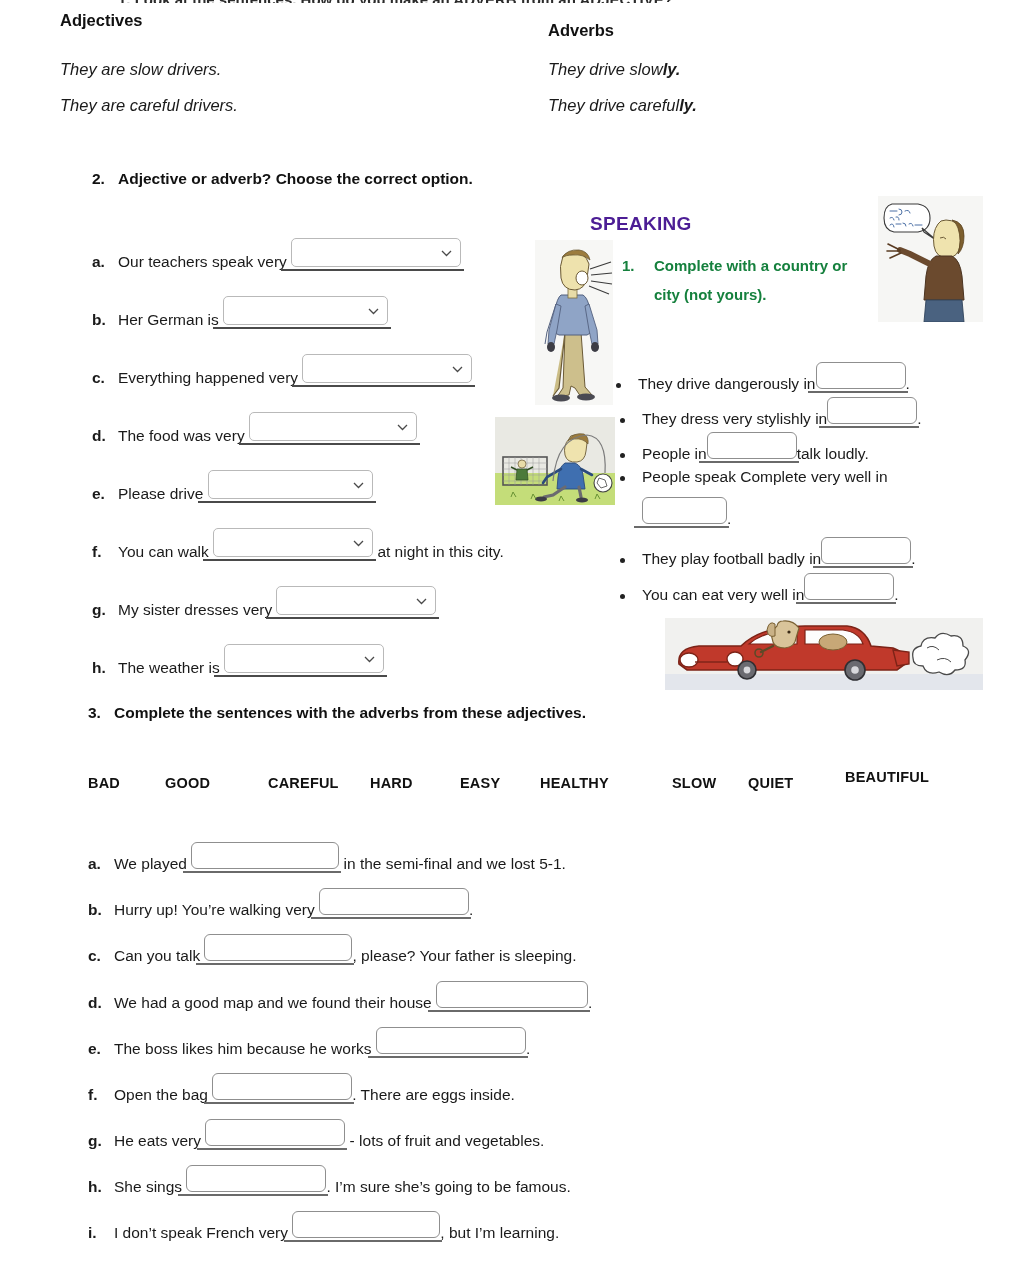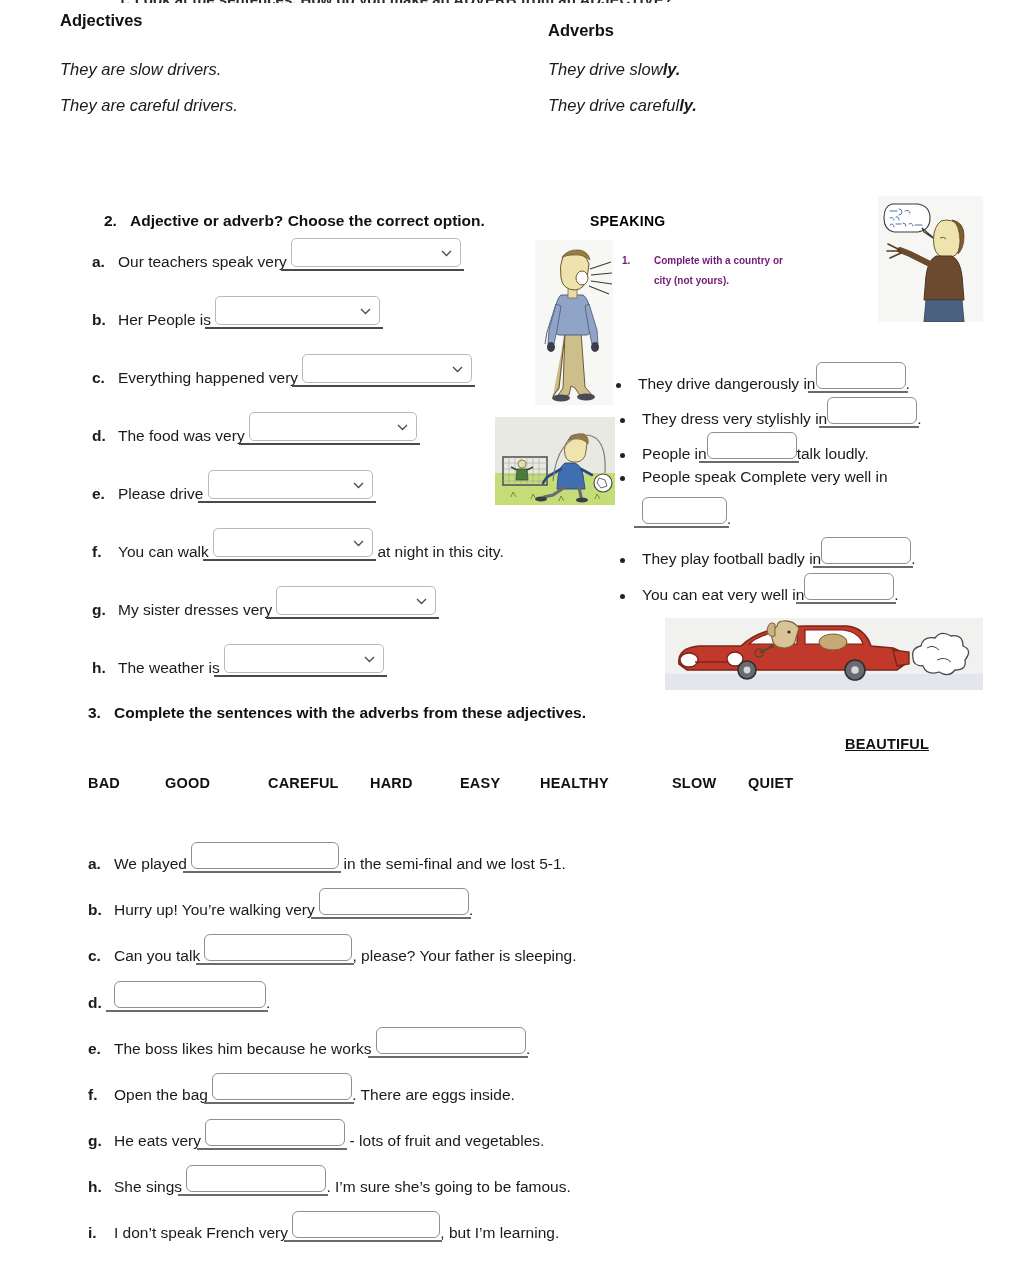--- a/index.html
+++ b/index.html
@@ -88,25 +88,25 @@
     background: #fff;
     display: block;
   }
   .inwrap .underline {
     left: -8px; right: -2px; bottom: -4px;
     height: 2px; background: #6a6a6a;
   }
 
   
   .speaking-title {
-    font-size: 14px; font-weight: bold; color: #000000;
+    font-size: 19px; font-weight: bold; color: #4c1d95;
     letter-spacing: .3px;
   }
   .speaking-q {
-    font-size: 10px; font-weight: bold; color: #701a75;
+    font-size: 15px; font-weight: bold; color: #15803d;
     line-height: 1.95;
   }
   .bullet-row {
     font-size: 15.5px; color: #1a1a1a;
     display: flex; align-items: baseline;
     white-space: nowrap;
   }
   .dot {
     flex: none;
     width: 22px;
@@ -142,21 +142,21 @@
 
 <div class="abs colhead" style="left:60px; top:11px;">Adjectives</div>
 <div class="abs colhead" style="left:548px; top:21px;">Adverbs</div>
 
 <div class="abs colrow" style="left:60px; top:60px;">They are slow drivers.</div>
 <div class="abs colrow" style="left:548px; top:60px;"><span>They drive slow</span><b>ly.</b></div>
 
 <div class="abs colrow" style="left:60px; top:96px;">They are careful drivers.</div>
 <div class="abs colrow" style="left:548px; top:96px;"><span>They drive careful</span><b>ly.</b></div>
 
-<div class="abs ex-head" style="left:104px; top:170px;margin-top:42px;">
+<div class="abs ex-head" style="left:92px; top:170px;">
   <span class="ex-num">2.</span><span>Adjective or adverb? Choose the correct option.</span>
 </div>
 
 <div class="abs item" style="left:92px; top:238px;">
   <span class="ltr">a.</span>
   <span class="txt">Our teachers speak very </span>
   <span class="ddwrap" style="width:170px;">
     <span class="ddbox">
       <span class="chev">
         <svg width="11" height="7" viewBox="0 0 11 7">
@@ -164,21 +164,21 @@
           </svg>
       </span>
     </span>
     <span class="underline"></span>
   </span>
   <span class="txt"></span>
 </div>
 
 <div class="abs item" style="left:92px; top:296px;">
   <span class="ltr">b.</span>
-  <span class="txt">Her People is </span>
+  <span class="txt">Her German is </span>
   <span class="ddwrap" style="width:165px;">
     <span class="ddbox">
       <span class="chev">
         <svg width="11" height="7" viewBox="0 0 11 7">
             <path d="M1 1 L5.5 5.5 L10 1" fill="none" stroke="#4a4a4a" stroke-width="1.3"></path>
           </svg>
       </span>
     </span>
     <span class="underline"></span>
   </span>
@@ -508,21 +508,21 @@
 </div>
 
 <div class="abs bank-word" style="left:88px;  top:775px;">BAD</div>
 <div class="abs bank-word" style="left:165px; top:775px;">GOOD</div>
 <div class="abs bank-word" style="left:256px; top:775px;margin-left:12px;">CAREFUL</div>
 <div class="abs bank-word" style="left:370px; top:775px;">HARD</div>
 <div class="abs bank-word" style="left:460px; top:775px;">EASY</div>
 <div class="abs bank-word" style="left:540px; top:775px;">HEALTHY</div>
 <div class="abs bank-word" style="left:672px; top:775px;">SLOW</div>
 <div class="abs bank-word" style="left:748px; top:775px;">QUIET</div>
-<div class="abs bank-word" style="left:845px; top:736px;text-decoration:underline;">BEAUTIFUL</div>
+<div class="abs bank-word" style="left:845px; top:769px;">BEAUTIFUL</div>
 
 <div class="abs item" style="left:88px; top:842px;">
   <span class="ltr">a.</span>
   <span class="txt">We played </span>
   <span class="inwrap" style="width:148px;">
     <span class="inbox"></span>
     <span class="underline"></span>
   </span>
   <span class="txt"> in the semi-final and we lost 5-1.</span>
 </div>
@@ -542,20 +542,21 @@
   <span class="txt">Can you talk </span>
   <span class="inwrap" style="width:148px;">
     <span class="inbox"></span>
     <span class="underline"></span>
   </span>
   <span class="txt">, please? Your father is sleeping.</span>
 </div>
 
 <div class="abs item" style="left:88px; top:981px;">
   <span class="ltr">d.</span>
+  <span class="txt">We had a good map and we found their house </span>
   <span class="inwrap" style="width:152px;">
     <span class="inbox"></span>
     <span class="underline"></span>
   </span>
   <span class="txt">.</span>
 </div>
 
 <div class="abs item" style="left:88px; top:1027px;">
   <span class="ltr">e.</span>
   <span class="txt">The boss likes him because he works </span>

